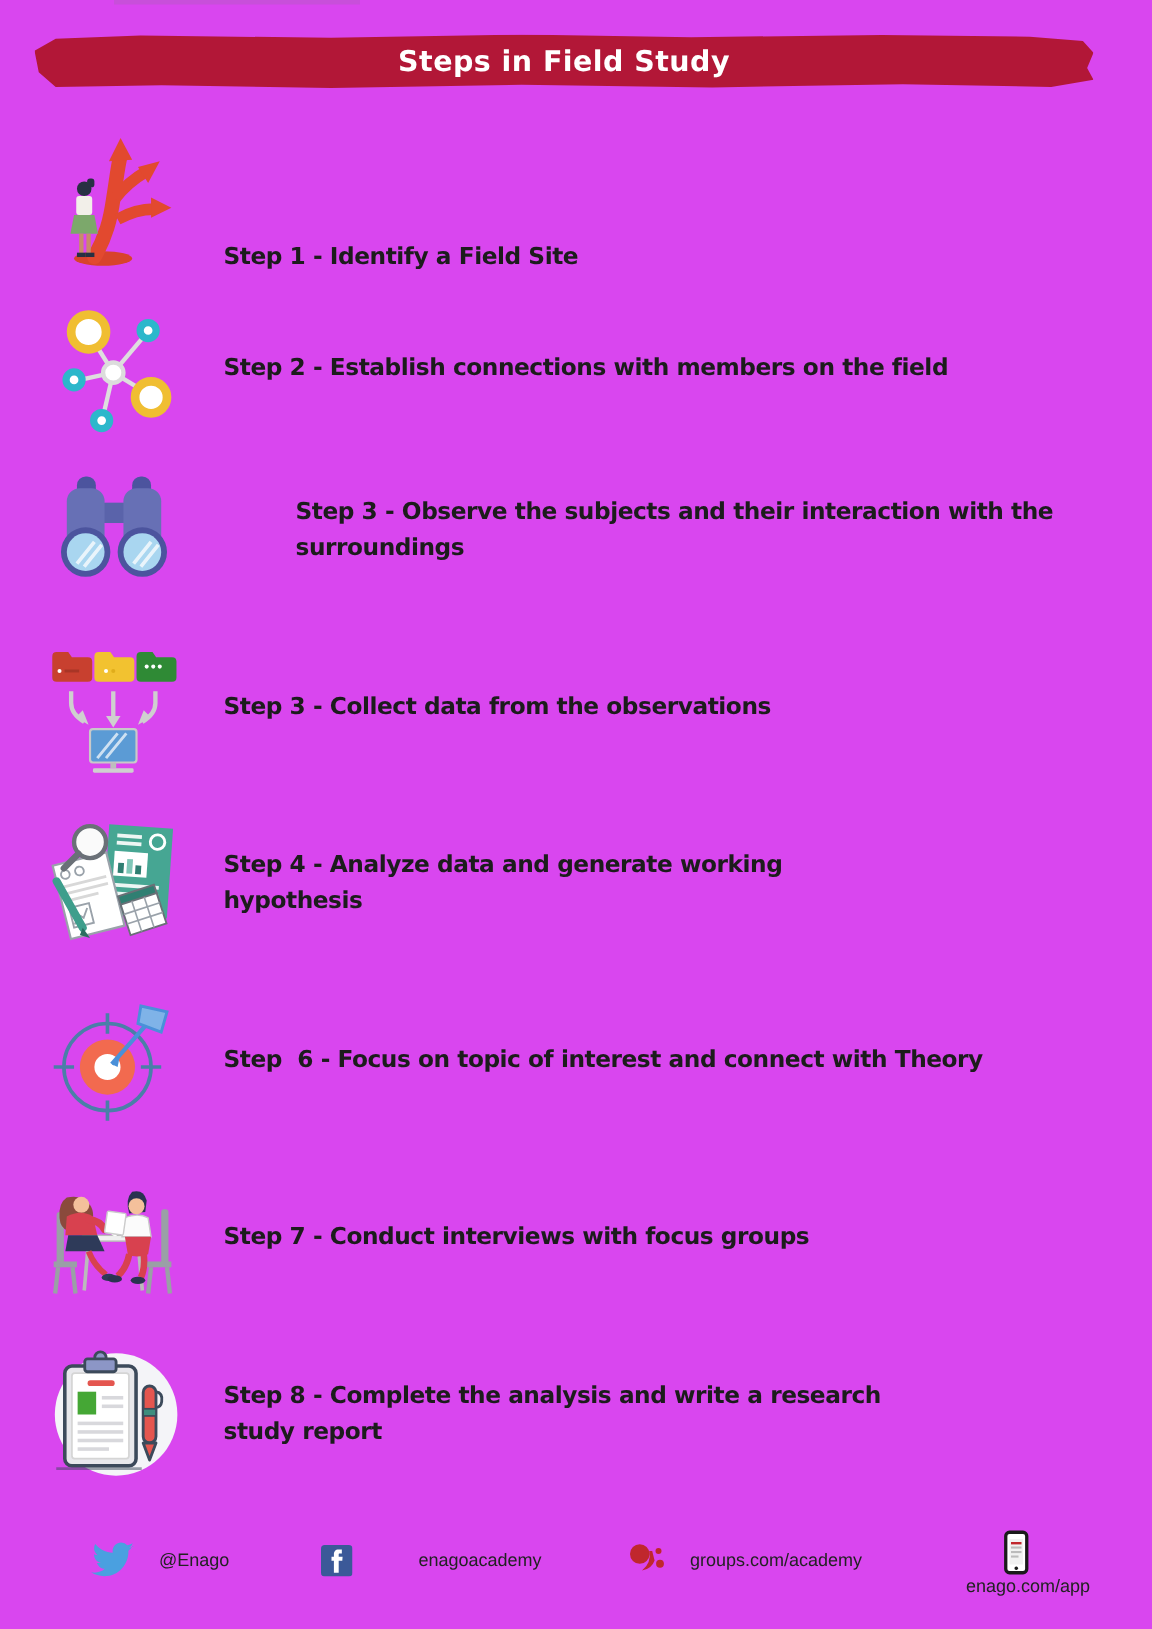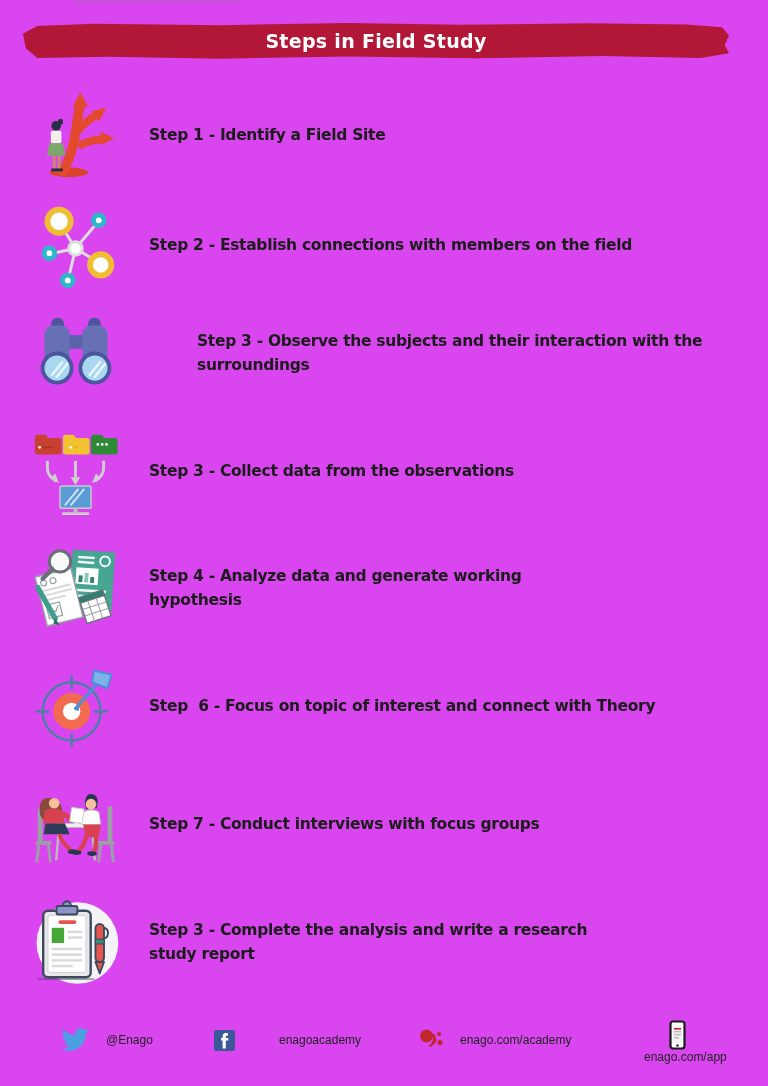--- a/index.html
+++ b/index.html
@@ -9,21 +9,21 @@
   .banner{position:absolute;left:23px;top:23px;width:706px;height:36px;background:#b21737;
           display:flex;align-items:center;justify-content:center;
           clip-path:polygon(0% 30%,2% 8%,10% 2%,28% 6%,46% 0%,62% 5%,80% 1%,94% 4%,99% 12%,100% 34%,99.4% 62%,100% 84%,96% 97%,82% 92%,64% 98%,46% 93%,28% 99%,12% 94%,2% 97%,0.4% 70%);}
   .banner-title{color:#ffffff;font-weight:700;font-size:19px;letter-spacing:.3px;}
   .step{position:absolute;left:28px;display:flex;align-items:center;}
   .step .icon-box{width:95px;height:95px;flex:0 0 95px;display:flex;align-items:center;justify-content:center;}
   .step .label{margin-left:26px;font-weight:700;font-size:15.5px;letter-spacing:-.3px;
                line-height:1.5;color:#1c1c1c;}
   .one-line .label{white-space:pre;}
   .two-line .label{white-space:pre-wrap;}
-  .s1{top:88px;}  .s2{top:198px;} .s3{top:306px;gap:48px;} .s4{top:424px;}
+  .s1{top:88px;align-items:flex-end;}  .s2{top:198px;} .s3{top:306px;gap:48px;} .s4{top:424px;}
   .s5{top:541px;} .s6{top:659px;} .s7{top:777px;} .s8{top:895px;}
   .mw580 .label{max-width:580px;}
   .mw440 .label{max-width:440px;}
   .footer{position:absolute;left:0;top:1020px;width:768px;height:44px;}
   .footer-item{position:absolute;top:0;height:40px;display:flex;align-items:center;}
   .footer-item .fi-icon{display:flex;align-items:center;justify-content:center;}
   .footer-item .fi-label{font-family:"Liberation Sans",sans-serif;font-size:12px;color:#222222;margin-left:16px;}
   .f1{left:60px;} .f2{left:214px;gap:28px;} .f3{left:418px;} .f4{left:628px;flex-direction:column;}
   svg{display:block;}
 </style>
@@ -256,21 +256,21 @@
         <rect x="25" y="55" width="32" height="2.5" fill="#D8D8DC"></rect>
         <rect x="25" y="61" width="32" height="2.5" fill="#D8D8DC"></rect>
         <rect x="25" y="67" width="32" height="2.5" fill="#D8D8DC"></rect>
         <rect x="25" y="73" width="22" height="2.5" fill="#D8D8DC"></rect>
         <rect x="71" y="30" width="9" height="40" rx="4.5" fill="#E4564F" stroke="#3C4A5B" stroke-width="2"></rect>
         <rect x="71" y="46" width="9" height="5" fill="#3E8E7E" stroke="#3C4A5B" stroke-width="1.2"></rect>
         <path d="M71 70 h9 l-4.5 12 z" fill="#E4564F" stroke="#3C4A5B" stroke-width="2" stroke-linejoin="round"></path>
         <path d="M80 34 q5 1 4 7 q-.5 4-4 4" fill="none" stroke="#3C4A5B" stroke-width="2"></path>
       </svg>
     </div>
-    <div class="label">Step 3 - Complete the analysis and write a research study report</div>
+    <div class="label">Step 8 - Complete the analysis and write a research study report</div>
   </div>
 
   <div class="footer">
 
     <div class="footer-item f1">
       <span class="fi-icon">
         <svg width="30" height="25" viewBox="0 0 24 20">
           <path fill="#4AA0E0" d="M23.4 2.4c-.8.37-1.7.6-2.6.72A4.5 4.5 0 0 0 22.8.6c-.9.53-1.86.9-2.9 1.1A4.52 4.52 0 0 0 16.6.2c-2.5 0-4.55 2.04-4.55 4.55 0 .36.04.7.12 1.04C8.4 5.6 5.05 3.8 2.8 1.05c-.4.68-.62 1.46-.62 2.3 0 1.57.8 2.96 2.02 3.77a4.48 4.48 0 0 1-2.06-.57v.06c0 2.2 1.57 4.04 3.65 4.45-.67.18-1.38.2-2.06.08.58 1.8 2.26 3.12 4.25 3.16A9.07 9.07 0 0 1 .6 16.17 12.8 12.8 0 0 0 7.55 18.2c8.36 0 12.93-6.92 12.93-12.93l-.02-.59c.9-.64 1.66-1.44 2.27-2.35z"></path>
         </svg>
       </span>
@@ -289,21 +289,21 @@
 
     <div class="footer-item f3">
       <span class="fi-icon">
         <svg width="26" height="24" viewBox="0 0 26 24">
           <circle cx="8.5" cy="8" r="6.5" fill="#C0272D"></circle>
           <path d="M14.8 6 q1.6 8-4.8 13 q6.4-.8 8.4-6.6 l-1.6-6.4z" fill="#C0272D"></path>
           <circle cx="21" cy="6" r="2" fill="#C0272D"></circle>
           <circle cx="22" cy="14.5" r="2.6" fill="#C0272D"></circle>
         </svg>
       </span>
-      <span class="fi-label">enago.com/academy</span>
+      <span class="fi-label">groups.com/academy</span>
     </div>
 
     <div class="footer-item f4">
       <span class="fi-icon">
         <svg width="17" height="30" viewBox="0 0 17 30">
           <rect x="1.5" y="1.5" width="14" height="27" rx="2.5" fill="#ffffff" stroke="#1A1A1A" stroke-width="2.2"></rect>
           <rect x="4" y="6" width="9" height="17" fill="#F1F1F1"></rect>
           <rect x="5" y="8" width="7" height="1.6" fill="#C0272D"></rect>
           <rect x="5" y="11" width="7" height="1.4" fill="#BBBBBB"></rect>
           <rect x="5" y="14" width="7" height="1.4" fill="#BBBBBB"></rect>

